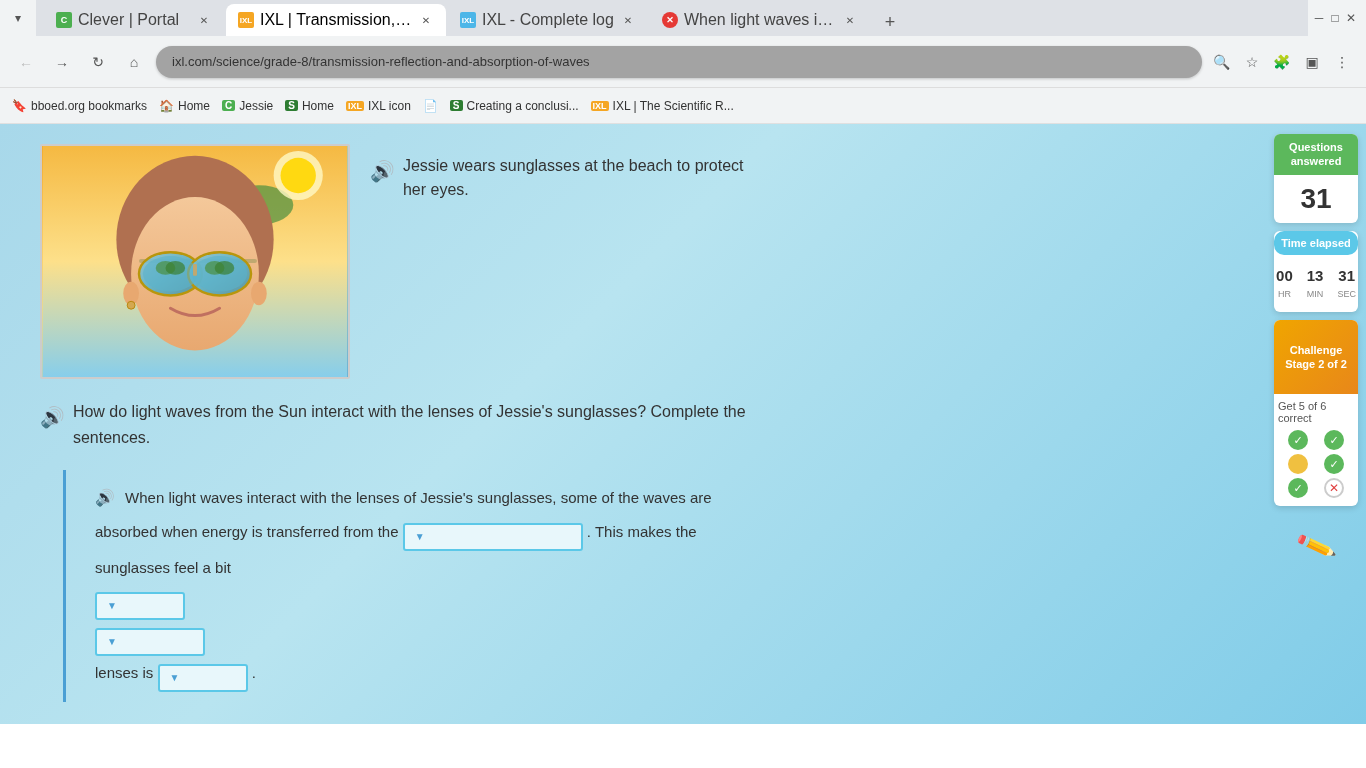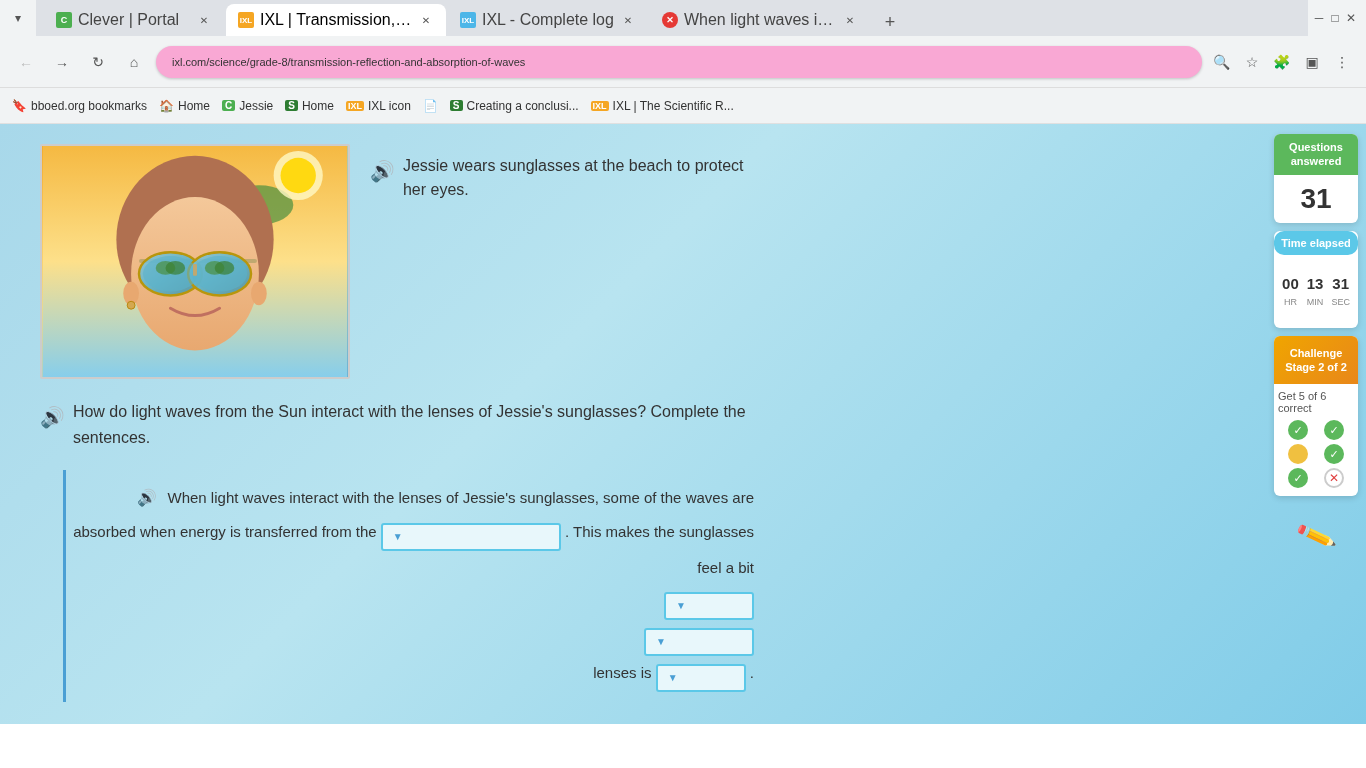--- a/index.html
+++ b/index.html
@@ -14,21 +14,21 @@
     .tab { display: flex; align-items: center; height: 32px; padding: 0 12px; border-radius: 8px 8px 0 0; font-size: 12px; gap: 6px; min-width: 180px; max-width: 220px; cursor: pointer; background: #dee1e6; color: #444; position: relative; }
     .tab.active { background: #fff; color: #000; }
     .tab-title { overflow: hidden; text-overflow: ellipsis; white-space: nowrap; flex: 1; font-size: 16px; }
     .tab-close { width: 16px; height: 16px; border-radius: 50%; display: flex; align-items: center; justify-content: center; font-size: 10px; color: #555; cursor: pointer; flex-shrink: 0; }
     .tab-new { width: 28px; height: 28px; display: flex; align-items: center; justify-content: center; border-radius: 50%; font-size: 18px; color: #555; cursor: pointer; margin-left: 4px; }
 
     
     .address-bar { display: flex; align-items: center; height: 52px; padding: 0 12px; gap: 8px; background: #f1f3f4; border-bottom: 1px solid #ddd; }
     .nav-btn { width: 28px; height: 28px; border-radius: 50%; display: flex; align-items: center; justify-content: center; color: #555; font-size: 14px; cursor: pointer; }
     .nav-btn.disabled { color: #bbb; cursor: default; }
-    .address-input { flex: 1; height: 32px; border: none; border-radius: 16px; background: #f9a8d4; padding: 0 16px; font-size: 11px; color: #333; outline: none; box-shadow: 0 1px 3px rgba(0,0,0,0.2); }
+    .address-input { flex: 1; height: 32px; border: none; border-radius: 16px; background: #a3a3a3; padding: 0 16px; font-size: 13px; color: #333; outline: none; box-shadow: 0 1px 3px rgba(0,0,0,0.2); }
     .address-icons { display: flex; gap: 6px; align-items: center; }
     .addr-icon { width: 24px; height: 24px; border-radius: 50%; display: flex; align-items: center; justify-content: center; color: #555; font-size: 14px; cursor: pointer; }
 
     
     .bookmarks-bar { display: flex; align-items: center; height: 36px; padding: 0 12px; gap: 12px; background: #f1f3f4; border-bottom: 1px solid #e0e0e0; font-size: 12px; }
     .bookmark-item { display: flex; align-items: center; gap: 4px; color: #333; cursor: pointer; white-space: nowrap; }
 
     
     .page-content { display: flex; width: 1366px; height: 600px; background: linear-gradient(135deg, #a8d8ea 0%, #b8e4f0 40%, #80cce8 100%); overflow: hidden; }
 
@@ -44,41 +44,41 @@
     
     .person-svg { width: 100%; height: 100%; }
 
     .intro-text { display: flex; flex-direction: column; gap: 8px; padding-top: 10px; }
     .audio-text { display: flex; align-items: flex-start; gap: 8px; font-size: 16px; color: #333; line-height: 1.5; }
     .speaker-icon { color: #4a9fd4; font-size: 20px; flex-shrink: 0; margin-top: 2px; }
 
     .question-text { font-size: 16px; color: #333; line-height: 1.6; margin-bottom: 20px; }
 
     
-    .sentence-block { background: transparent; padding: 10px 6px; margin-left: 23px; border-left: 3px solid #4a9fd4; text-align: right; }
+    .sentence-block { background: transparent; padding: 10px 29px; margin-left: 23px; border-left: 3px solid #4a9fd4; }
     .sentence-line { font-size: 15px; color: #333; line-height: 2.2; }
     .dropdown-select { display: inline-flex; align-items: center; border: 2px solid #5bc8e8; border-radius: 3px; background: #e8f7fb; min-width: 100px; height: 28px; padding: 0 6px; cursor: pointer; font-size: 14px; position: relative; }
     .dropdown-select.wide { min-width: 180px; }
     .dropdown-arrow { color: #4a9fd4; font-size: 10px; margin-left: 4px; }
 
     
     .sidebar { width: 100px; background: transparent; padding: 10px 8px; display: flex; flex-direction: column; gap: 0; }
 
     .sidebar-card { background: #fff; border-radius: 6px; overflow: hidden; box-shadow: 0 2px 6px rgba(0,0,0,0.15); margin-bottom: 8px; }
 
     .questions-answered-header { background: #5cb85c; color: #fff; text-align: center; padding: 6px 4px; font-size: 11px; font-weight: bold; line-height: 1.3; }
     .questions-answered-count { text-align: center; font-size: 28px; font-weight: bold; color: #333; padding: 8px 4px; }
 
     .time-elapsed-header { background: #5bc8e8; color: #fff; text-align: center; padding: 6px 4px; font-size: 11px; font-weight: bold; border-radius: 10px; }
-    .time-display { display: flex; justify-content: center; gap: 8px; padding: 20px 4px; }
+    .time-display { display: flex; justify-content: center; gap: 14px; padding: 12px 4px; }
     .time-unit { text-align: center; }
     .time-value { font-size: 15px; font-weight: bold; color: #333; display: block; }
     .time-label { font-size: 9px; color: #888; text-transform: uppercase; }
 
-    .challenge-header { background: linear-gradient(135deg, #f0a500, #e8871a); color: #fff; text-align: center; padding: 10px 4px; font-size: 11px; font-weight: bold; line-height: 1.3; }
+    .challenge-header { background: linear-gradient(135deg, #f0a500, #e8871a); color: #fff; text-align: center; padding: 23px 4px; font-size: 11px; font-weight: bold; line-height: 1.3; }
 
     .get-correct { text-align: left; font-size: 11px; color: #555; padding: 6px 4px 2px; }
     .answer-dots { display: grid; grid-template-columns: 1fr 1fr; gap: 4px; padding: 4px 8px 8px; justify-items: center; }
     .dot { width: 20px; height: 20px; border-radius: 50%; display: flex; align-items: center; justify-content: center; font-size: 11px; color: #fff; }
     .dot.green { background: #5cb85c; }
     .dot.yellow { background: #f0c040; }
     .dot.x-mark { background: #fff; border: 2px solid #ccc; color: #e04040; font-size: 12px; }
 
     .pencil-icon-container { display: flex; justify-content: center; margin-top: 16px; }
     .pencil-icon { font-size: 28px; color: #4a9fd4; transform: rotate(-20deg); display: inline-block; }

